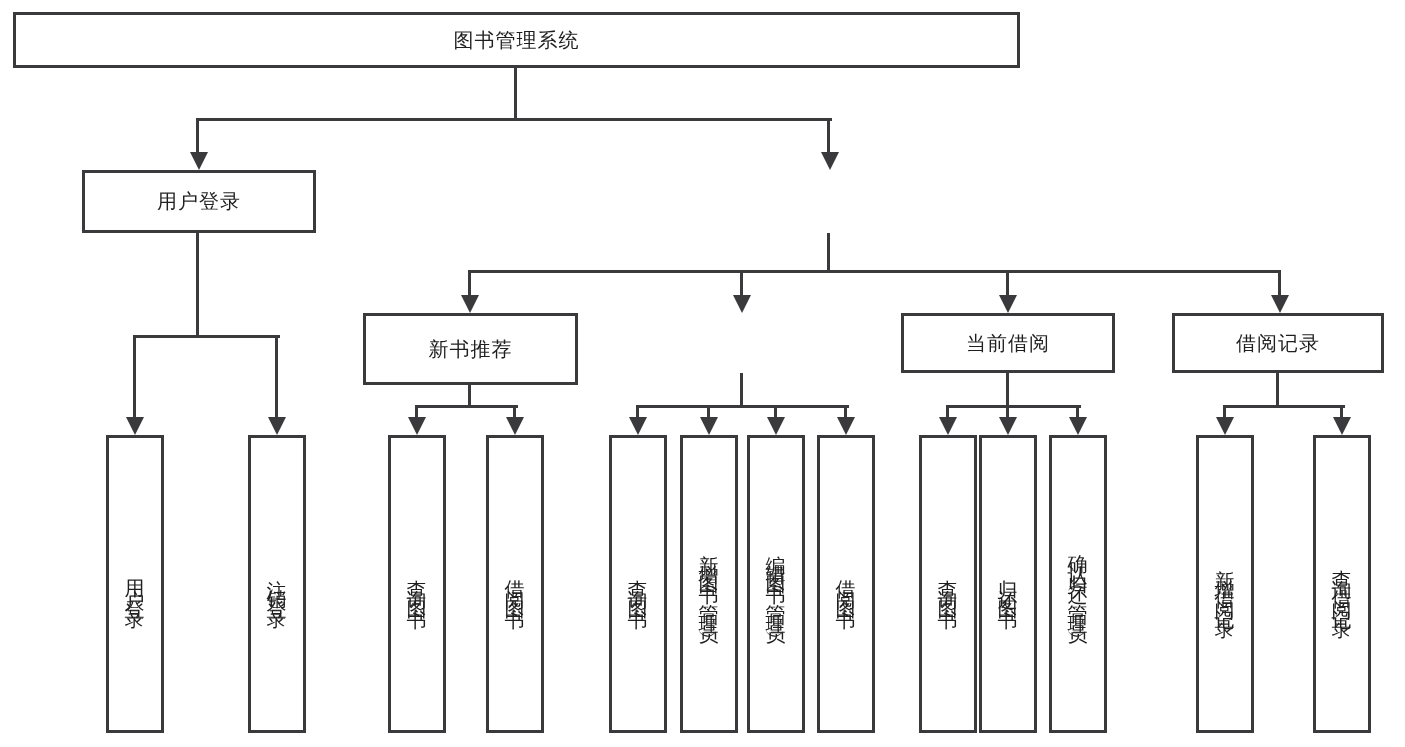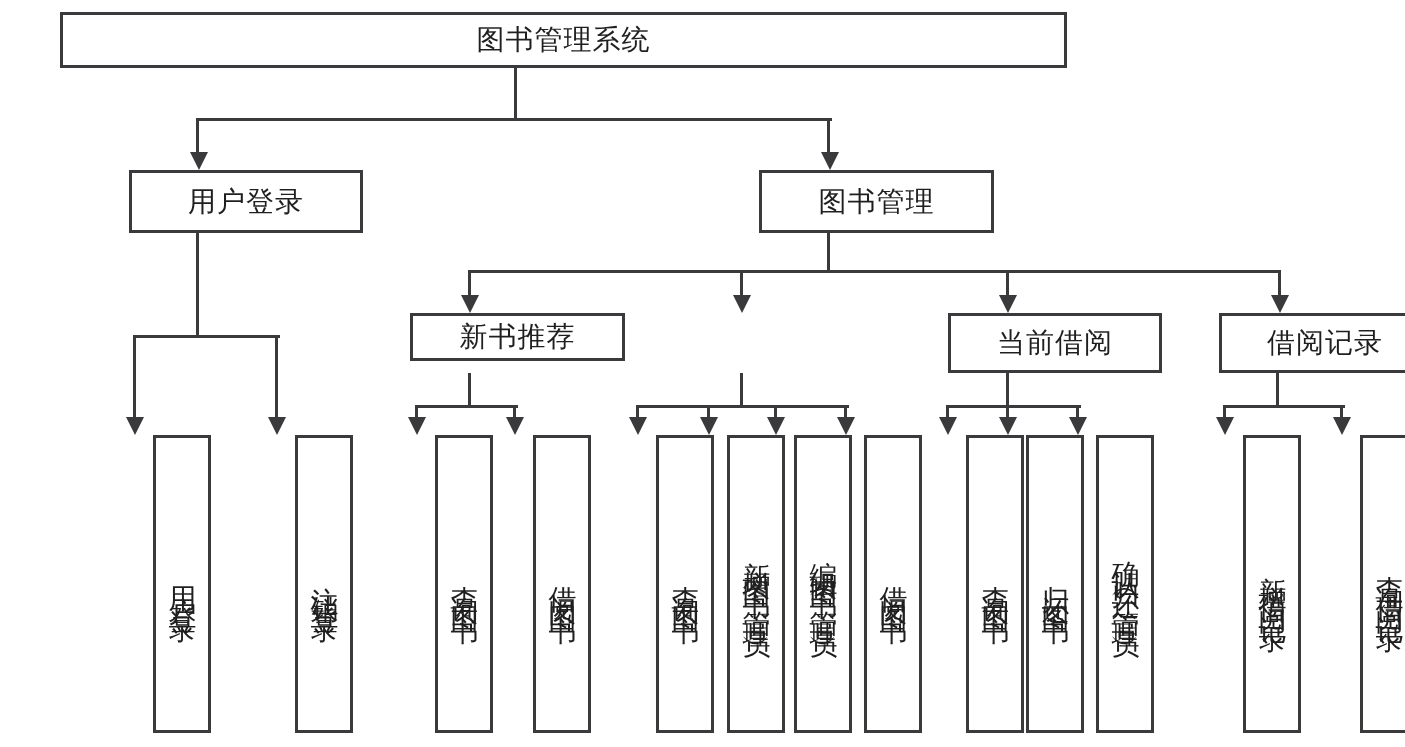--- a/index.html
+++ b/index.html
@@ -18,25 +18,24 @@
     color:var(--text);
   }
   .box{
     position:absolute;
     box-sizing:border-box;
     border:3px solid var(--line);
     background:var(--bg);
     display:flex;
     align-items:center;
     justify-content:center;
-    font-size:28px;
+    font-size:20px;
     letter-spacing:1px;
     white-space:nowrap;
     z-index:2;
-    margin-left:47px;
   }
   .leaf{
     writing-mode:vertical-rl;
     text-orientation:mixed;
     letter-spacing:10px;
     white-space:normal;
     line-height:1;
   }
   .line{
     position:absolute;
@@ -69,41 +68,40 @@
   <div class="box" style="left:13px;top:12px;width:1007px;height:56px">图书管理系统</div>
 
   <div class="line" style="left:514px;top:68px;width:3px;height:53px"></div>
   <div class="line" style="left:196px;top:118px;width:636px;height:3px"></div>
   <div class="line" style="left:196px;top:118px;width:3px;height:37px"></div>
   <div class="line" style="left:827px;top:118px;width:3px;height:37px"></div>
   <div class="arrow" style="left:190px;top:152px"></div>
   <div class="arrow" style="left:821px;top:152px"></div>
 
   <div class="box" style="left:82px;top:170px;width:234px;height:63px">用户登录</div>
-  <div class="box" style="left:712px;top:170px;width:235px;height:63px">图书管理</div>
 
   <div class="line" style="left:196px;top:233px;width:3px;height:104px"></div>
   <div class="line" style="left:133px;top:335px;width:147px;height:3px"></div>
   <div class="line" style="left:133px;top:335px;width:3px;height:83px"></div>
   <div class="line" style="left:275px;top:335px;width:3px;height:83px"></div>
   <div class="arrow" style="left:126px;top:417px"></div>
   <div class="arrow" style="left:268px;top:417px"></div>
 
   <div class="line" style="left:827px;top:233px;width:3px;height:39px"></div>
   <div class="line" style="left:468px;top:270px;width:813px;height:3px"></div>
   <div class="line" style="left:468px;top:270px;width:3px;height:27px"></div>
   <div class="line" style="left:740px;top:270px;width:3px;height:27px"></div>
   <div class="line" style="left:1006px;top:270px;width:3px;height:27px"></div>
   <div class="line" style="left:1278px;top:270px;width:3px;height:27px"></div>
   <div class="arrow" style="left:461px;top:295px"></div>
   <div class="arrow" style="left:733px;top:295px"></div>
   <div class="arrow" style="left:999px;top:295px"></div>
   <div class="arrow" style="left:1271px;top:295px"></div>
 
-  <div class="box" style="left:363px;top:313px;width:215px;height:48px">新书推荐</div>
+  <div class="box" style="left:363px;top:313px;width:215px;height:72px">新书推荐</div>
   <div class="box" style="left:901px;top:313px;width:214px;height:60px">当前借阅</div>
   <div class="box" style="left:1172px;top:313px;width:212px;height:60px">借阅记录</div>
 
   <div class="line" style="left:468px;top:373px;width:3px;height:34px"></div>
   <div class="line" style="left:415px;top:405px;width:103px;height:3px"></div>
   <div class="line" style="left:415px;top:405px;width:3px;height:13px"></div>
   <div class="line" style="left:513px;top:405px;width:3px;height:13px"></div>
   <div class="arrow" style="left:408px;top:417px"></div>
   <div class="arrow" style="left:506px;top:417px"></div>
 

